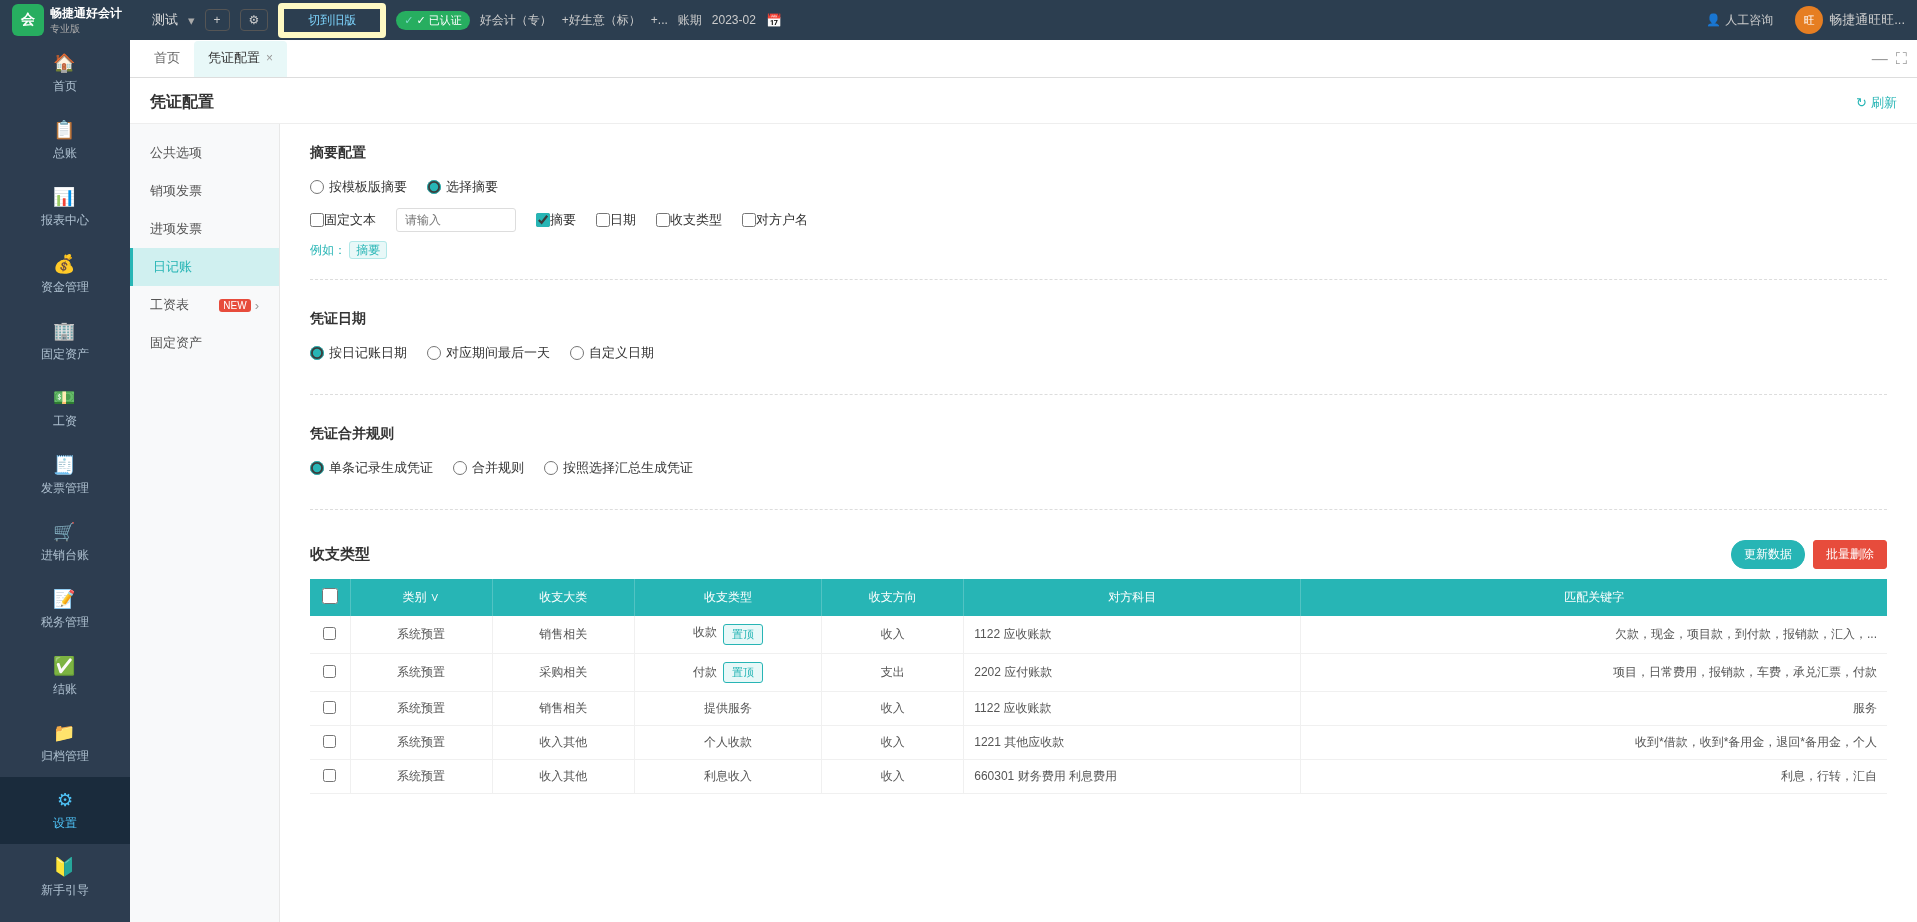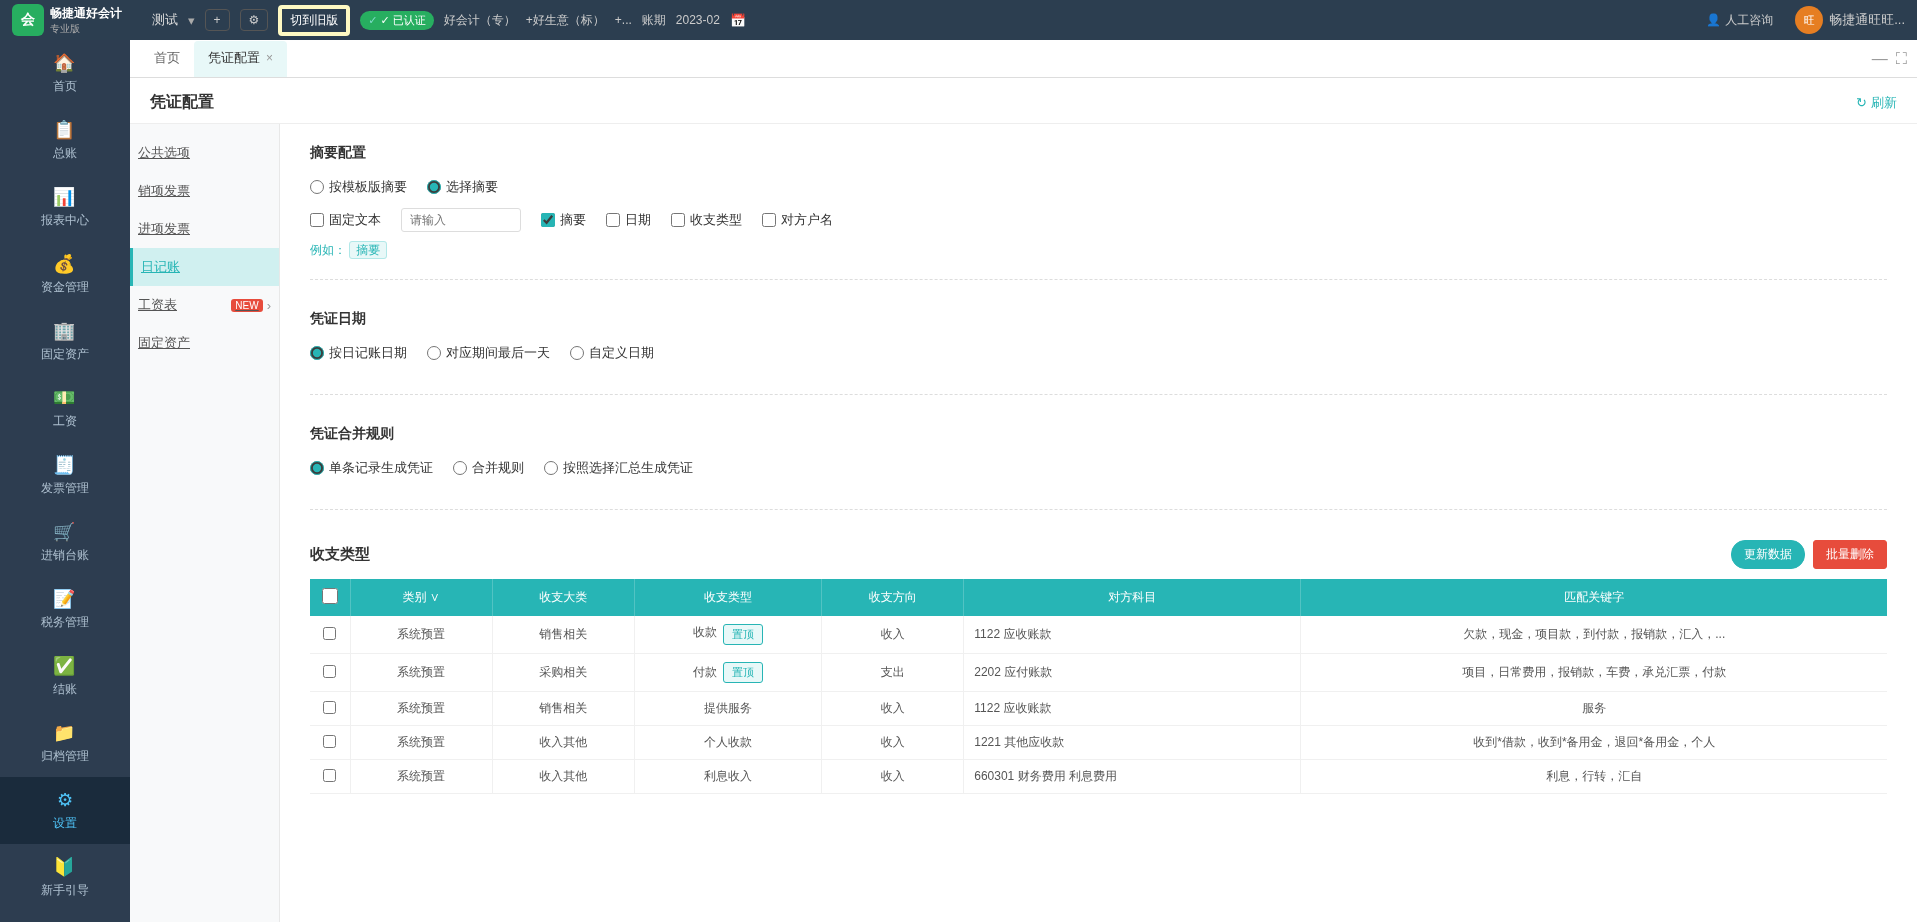--- a/index.html
+++ b/index.html
@@ -3,21 +3,21 @@
   <meta charset="utf-8">
   <style>
     * { margin: 0; padding: 0; box-sizing: border-box; }
     body { font-family: 'Microsoft YaHei', '微软雅黑', Arial, sans-serif; font-size: 13px; background: #f0f2f5; color: #333; width: 1917px; height: 922px; overflow: hidden; display: flex; flex-direction: column; }
 
     
     .top-bar { height: 40px; background: #2c3e50; display: flex; align-items: center; padding: 0 12px; gap: 10px; flex-shrink: 0; }
     .top-logo { display: flex; align-items: center; gap: 6px; width: 130px; flex-shrink: 0; }
     .top-logo-icon { width: 32px; height: 32px; background: #27ae60; border-radius: 6px; display: flex; align-items: center; justify-content: center; color: white; font-size: 14px; font-weight: bold; }
     .top-btn { background: none; border: 1px solid #555; color: #ccc; border-radius: 4px; padding: 3px 8px; cursor: pointer; font-size: 12px; }
-    .top-btn-old { background: none; border: 4px solid #fef9c3; color: #ffffff; border-radius: 4px; padding: 3px 8px; cursor: pointer; font-size: 12px; }
+    .top-btn-old { background: none; border: 6px solid #fef9c3; color: #7dd3fc; border-radius: 4px; padding: 3px 24px; cursor: pointer; font-size: 12px; }
     .top-tag { background: #27ae60; color: white; border-radius: 10px; padding: 2px 8px; font-size: 11px; display: flex; align-items: center; gap: 3px; }
     .top-user { display: flex; align-items: center; gap: 6px; color: #ccc; }
     .top-avatar { width: 28px; height: 28px; border-radius: 50%; background: #e67e22; display: flex; align-items: center; justify-content: center; color: white; font-size: 11px; }
 
     
     .main-layout { display: flex; flex: 1; overflow: hidden; }
 
     
     .sidebar { width: 130px; background: #2d3d50; flex-shrink: 0; display: flex; flex-direction: column; overflow-y: auto; }
     .sidebar-item { display: flex; flex-direction: column; align-items: center; padding: 12px 8px; cursor: pointer; color: #aec0d0; font-size: 12px; gap: 4px; transition: background 0.2s; }
@@ -34,57 +34,57 @@
     .tab-close { color: #999; font-size: 12px; cursor: pointer; }
     .tab-actions { margin-left: auto; display: flex; gap: 8px; }
     .tab-action-btn { background: none; border: none; color: #999; cursor: pointer; font-size: 16px; }
     .page-header { background: #fff; padding: 14px 20px 10px; display: flex; align-items: center; justify-content: space-between; border-bottom: 1px solid #eee; }
     .page-title { font-size: 16px; font-weight: bold; color: #333; }
     .refresh-btn { color: #27b5b5; cursor: pointer; font-size: 13px; display: flex; align-items: center; gap: 4px; }
 
     
     .config-layout { display: flex; flex: 1; background: #fff; }
     .config-sidebar { width: 150px; background: #f8f9fa; border-right: 1px solid #e8e8e8; flex-shrink: 0; padding: 10px 0; }
-    .config-nav-item { padding: 10px 8px; cursor: pointer; font-size: 13px; color: #555; position: relative; text-decoration: underline; }
+    .config-nav-item { padding: 10px 20px; cursor: pointer; font-size: 13px; color: #555; position: relative; }
     .config-nav-item.active { background: #d0f0f0; color: #27b5b5; border-left: 3px solid #27b5b5; }
     .config-nav-badge { background: #e74c3c; color: white; font-size: 10px; padding: 1px 4px; border-radius: 3px; margin-left: 8px; }
     .config-nav-arrow { float: right; color: #999; }
     .config-main { flex: 1; padding: 20px 30px; overflow-y: auto; }
 
     
     .section { margin-bottom: 30px; padding-bottom: 20px; border-bottom: 1px dashed #ddd; }
     .section:last-child { border-bottom: none; }
     .section-title { font-size: 14px; font-weight: bold; color: #333; margin-bottom: 16px; }
 
     
     .radio-group { display: flex; gap: 20px; align-items: center; margin-bottom: 12px; }
     .radio-label { display: flex; align-items: center; gap: 5px; cursor: pointer; font-size: 13px; }
     .radio-input { accent-color: #27b5b5; width: 14px; height: 14px; }
-    .checkbox-label { display: flex; align-items: center; gap: 5px; cursor: pointer; font-size: 13px; }
+    .checkbox-label { display: flex; align-items: center; cursor: pointer; font-size: 13px; }
     .checkbox-input { accent-color: #27b5b5; width: 14px; height: 14px; }
     .text-input { border: 1px solid #ddd; border-radius: 3px; padding: 4px 8px; font-size: 12px; color: #999; width: 120px; }
     .example-text { color: #27b5b5; font-size: 12px; margin-top: 8px; }
     .example-tag { background: #e8f8f8; border: 1px solid #b2e8e8; border-radius: 3px; padding: 1px 6px; color: #27b5b5; font-size: 12px; }
 
     
     .table-section { margin-top: 0; }
     .table-header-bar { display: flex; justify-content: space-between; align-items: center; margin-bottom: 10px; }
     .table-header-title { font-size: 15px; font-weight: bold; color: #333; }
     .table-actions { display: flex; gap: 8px; }
     .table-btn { padding: 5px 12px; border-radius: 3px; cursor: pointer; font-size: 12px; border: 1px solid; }
     .table-btn-primary { background: #27b5b5; color: white; border-color: #27b5b5; border-radius: 14px; }
     .table-btn-danger { background: #e74c3c; color: white; border-color: #e74c3c; }
 
     table { width: 100%; border-collapse: collapse; font-size: 12px; }
     thead tr { background: #27b5b5; color: white; }
     thead th { padding: 9px 10px; text-align: center; font-weight: normal; border-right: 1px solid rgba(255,255,255,0.2); margin-left: 48px; }
     thead th:last-child { border-right: none; }
     tbody tr { background: white; border-bottom: 1px solid #f0f0f0; }
     tbody td { padding: 8px 10px; text-align: center; border-right: 1px solid #f0f0f0; color: #555; }
-    tbody td:last-child { border-right: none; text-align: center; }
+    tbody td:last-child { border-right: none; text-align: right; }
     .td-reset-btn { background: #e8f8f8; border: 1px solid #27b5b5; color: #27b5b5; border-radius: 3px; padding: 2px 8px; font-size: 11px; cursor: pointer; }
     .checkbox-cell { width: 40px; }
     .table-checkbox { accent-color: #27b5b5; }
     .header-checkbox { width: 16px; height: 16px; }
   </style>
 </head>
 <body>
 
 <div class="top-bar">
   <div class="top-logo">

